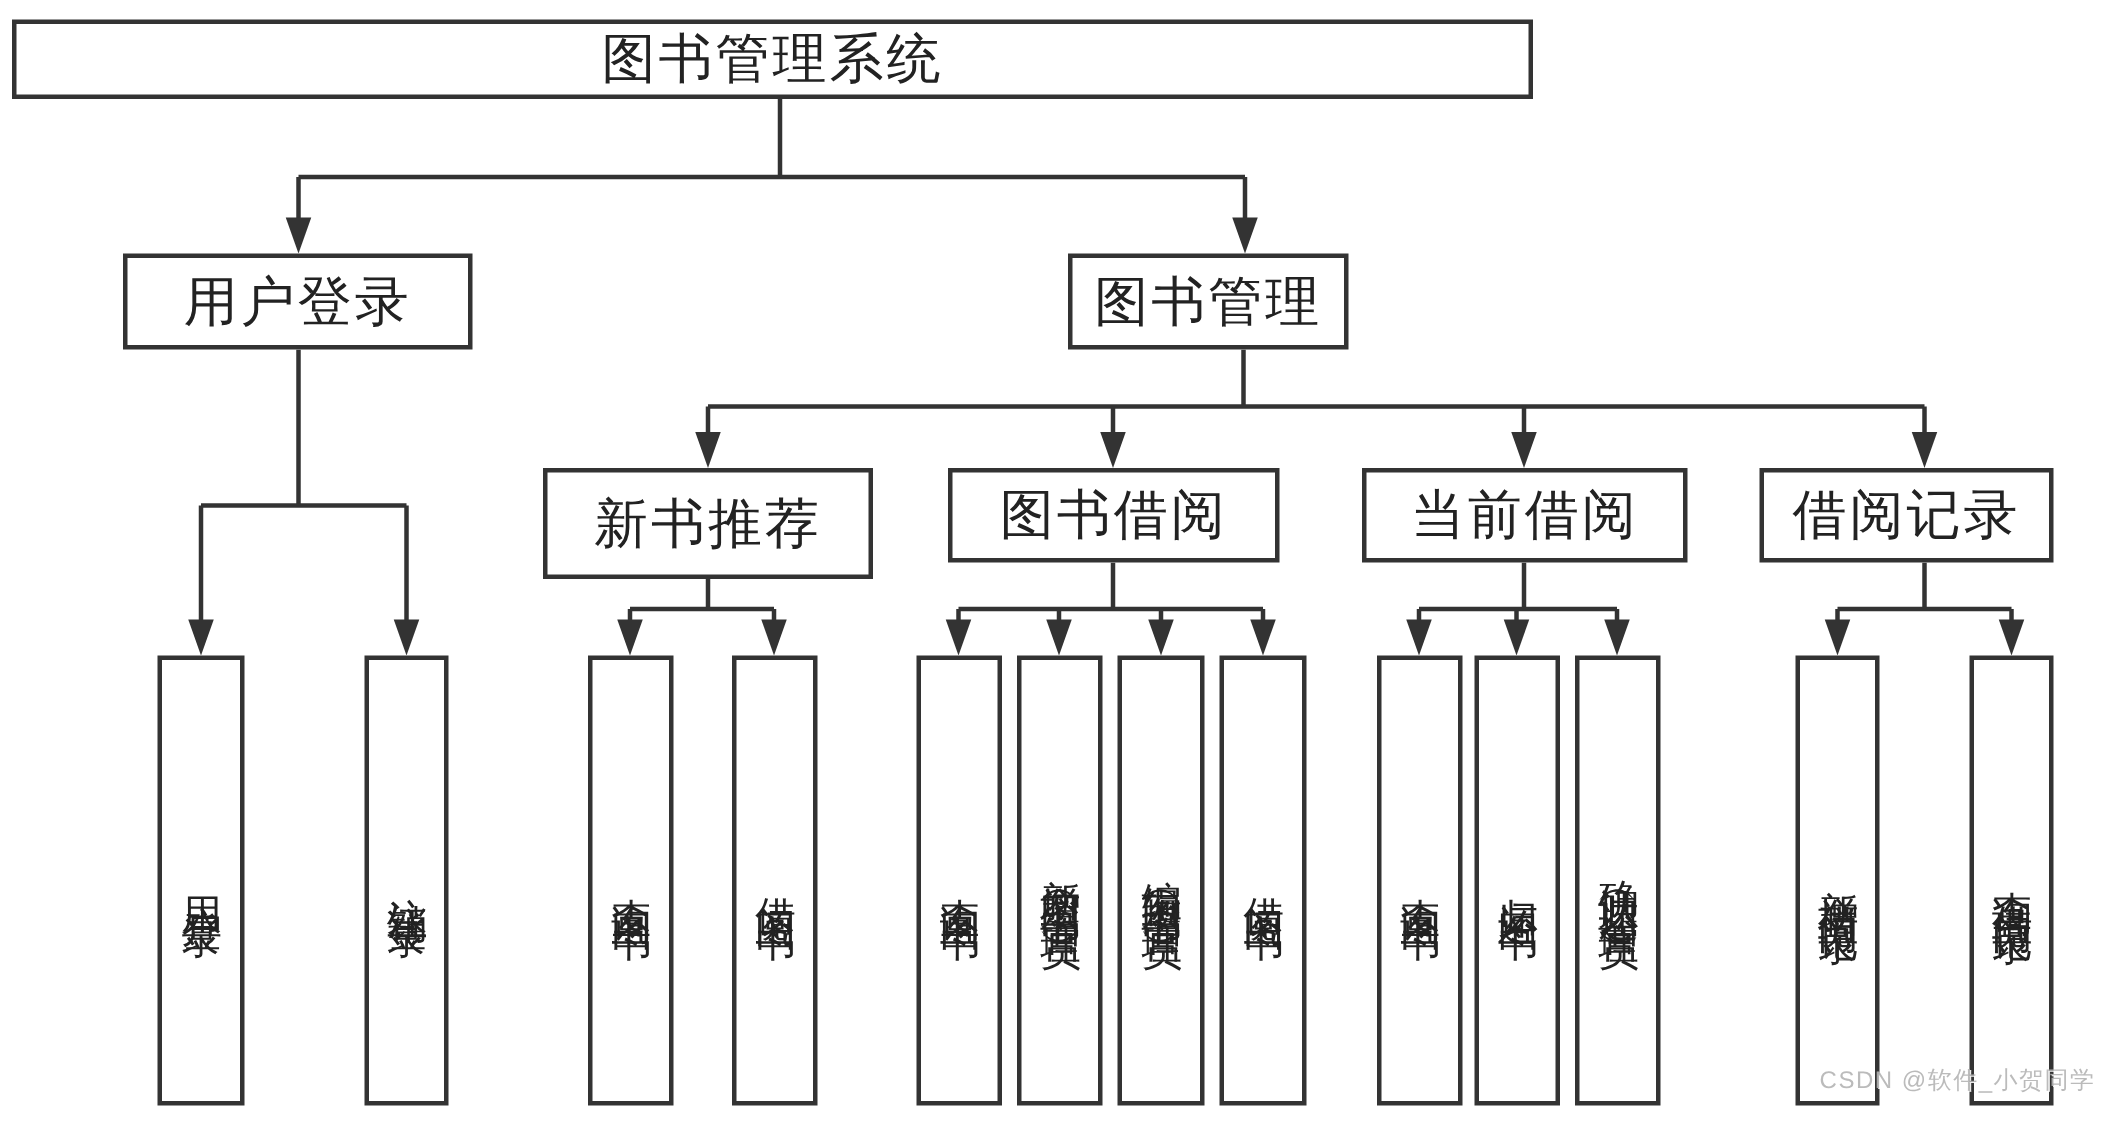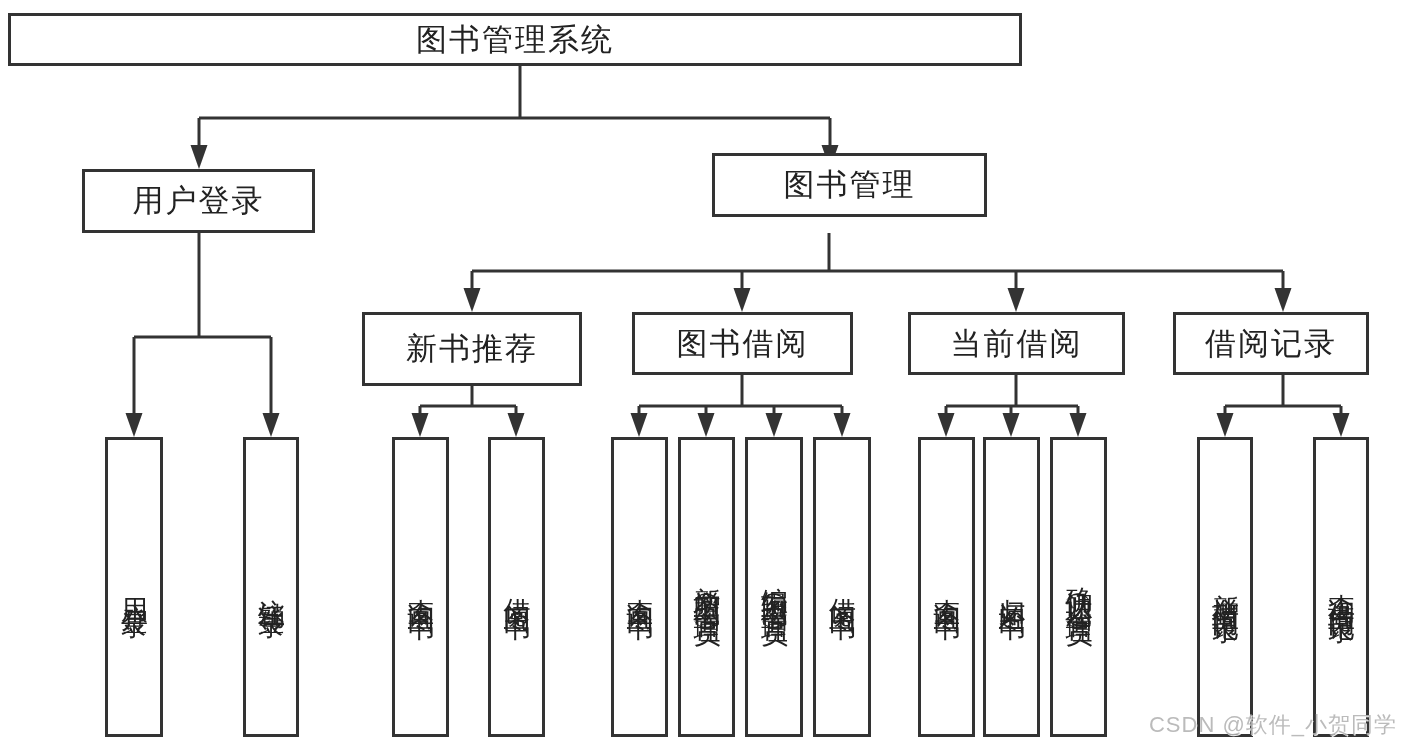--- a/index.html
+++ b/index.html
@@ -11,37 +11,37 @@
     position:absolute;
     box-sizing:border-box;
     background:#ffffff;
     border:3px solid #333333;
     display:flex;
     align-items:center;
     justify-content:center;
     color:#222222;
   }
   .node .node-label{
-    font-size:31px;
+    font-size:36px;
     letter-spacing:2px;
     white-space:nowrap;
   }
   .node.vertical .node-label{
     writing-mode:vertical-rl;
     text-orientation:mixed;
     font-size:27px;
     line-height:1;
     letter-spacing:5px;
     white-space:nowrap;
   }
   .watermark{
     position:absolute;
     top:710px;
     right:8px;
-    font-size:22px;
+    font-size:16px;
     color:#b4b4b4;
     letter-spacing:1px;
     text-shadow:1px 1px 0 #ffffff;
     opacity:.9;
     z-index:5;
     white-space:nowrap;
   }
 </style>
 </head>
 <body>
@@ -101,21 +101,21 @@
       <line x1="1341" y1="406" x2="1341" y2="415" stroke="#333333" stroke-width="3"></line>
       <polygon points="1332.5,413 1349.5,413 1341,437" fill="#333333"></polygon>
     </svg>
   <div id="node-layer">
       <div class="node" style="left: 8px; top: 13px; width: 1014px; height: 53px;">
         <span class="node-label">图书管理系统</span>
       </div>
       <div class="node" style="left: 82px; top: 169px; width: 233px; height: 64px;">
         <span class="node-label">用户登录</span>
       </div>
-      <div class="node" style="left: 712px; top: 153px; width: 275px; height: 64px;">
+      <div class="node" style="left: 712px; top: 169px; width: 187px; height: 64px;">
         <span class="node-label">图书管理</span>
       </div>
       <div class="node" style="left: 362px; top: 312px; width: 220px; height: 74px;">
         <span class="node-label">新书推荐</span>
       </div>
       <div class="node" style="left: 908px; top: 312px; width: 217px; height: 63px;">
         <span class="node-label">当前借阅</span>
       </div>
       <div class="node" style="left: 632px; top: 312px; width: 221px; height: 63px;">
         <span class="node-label">图书借阅</span>

